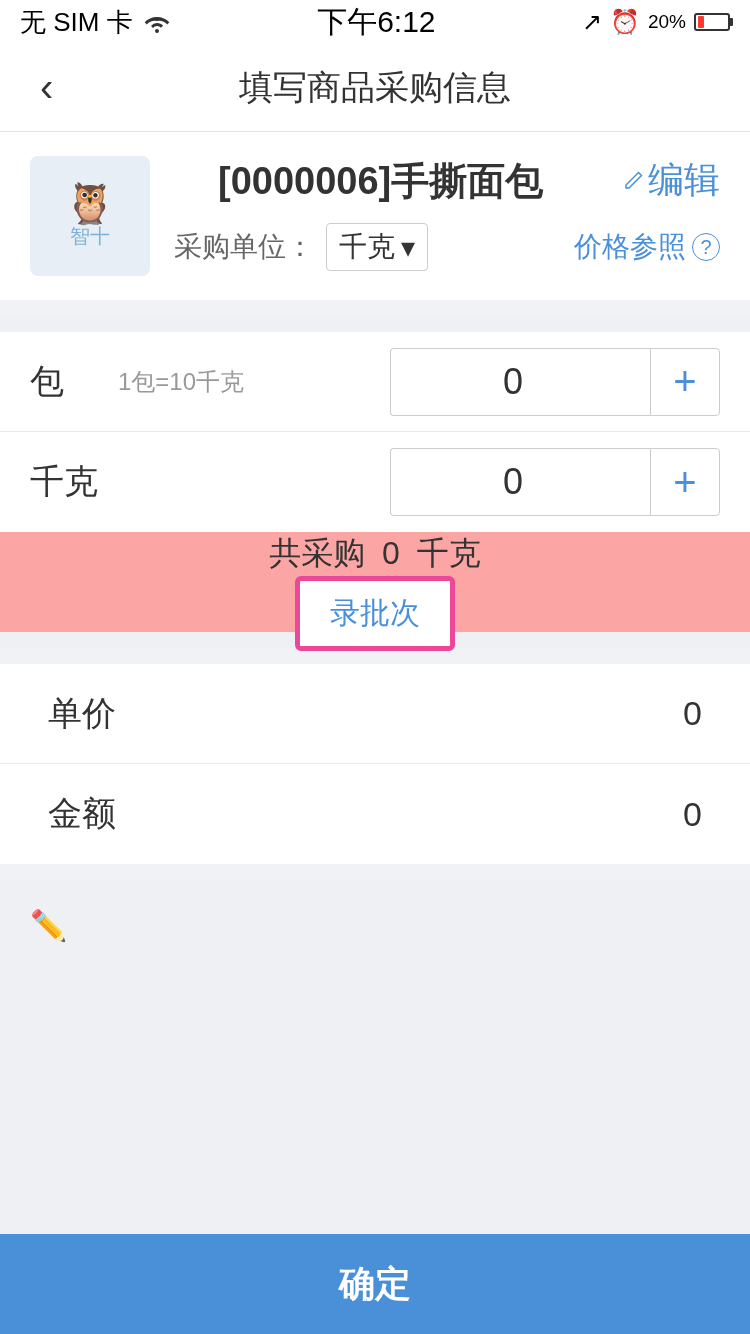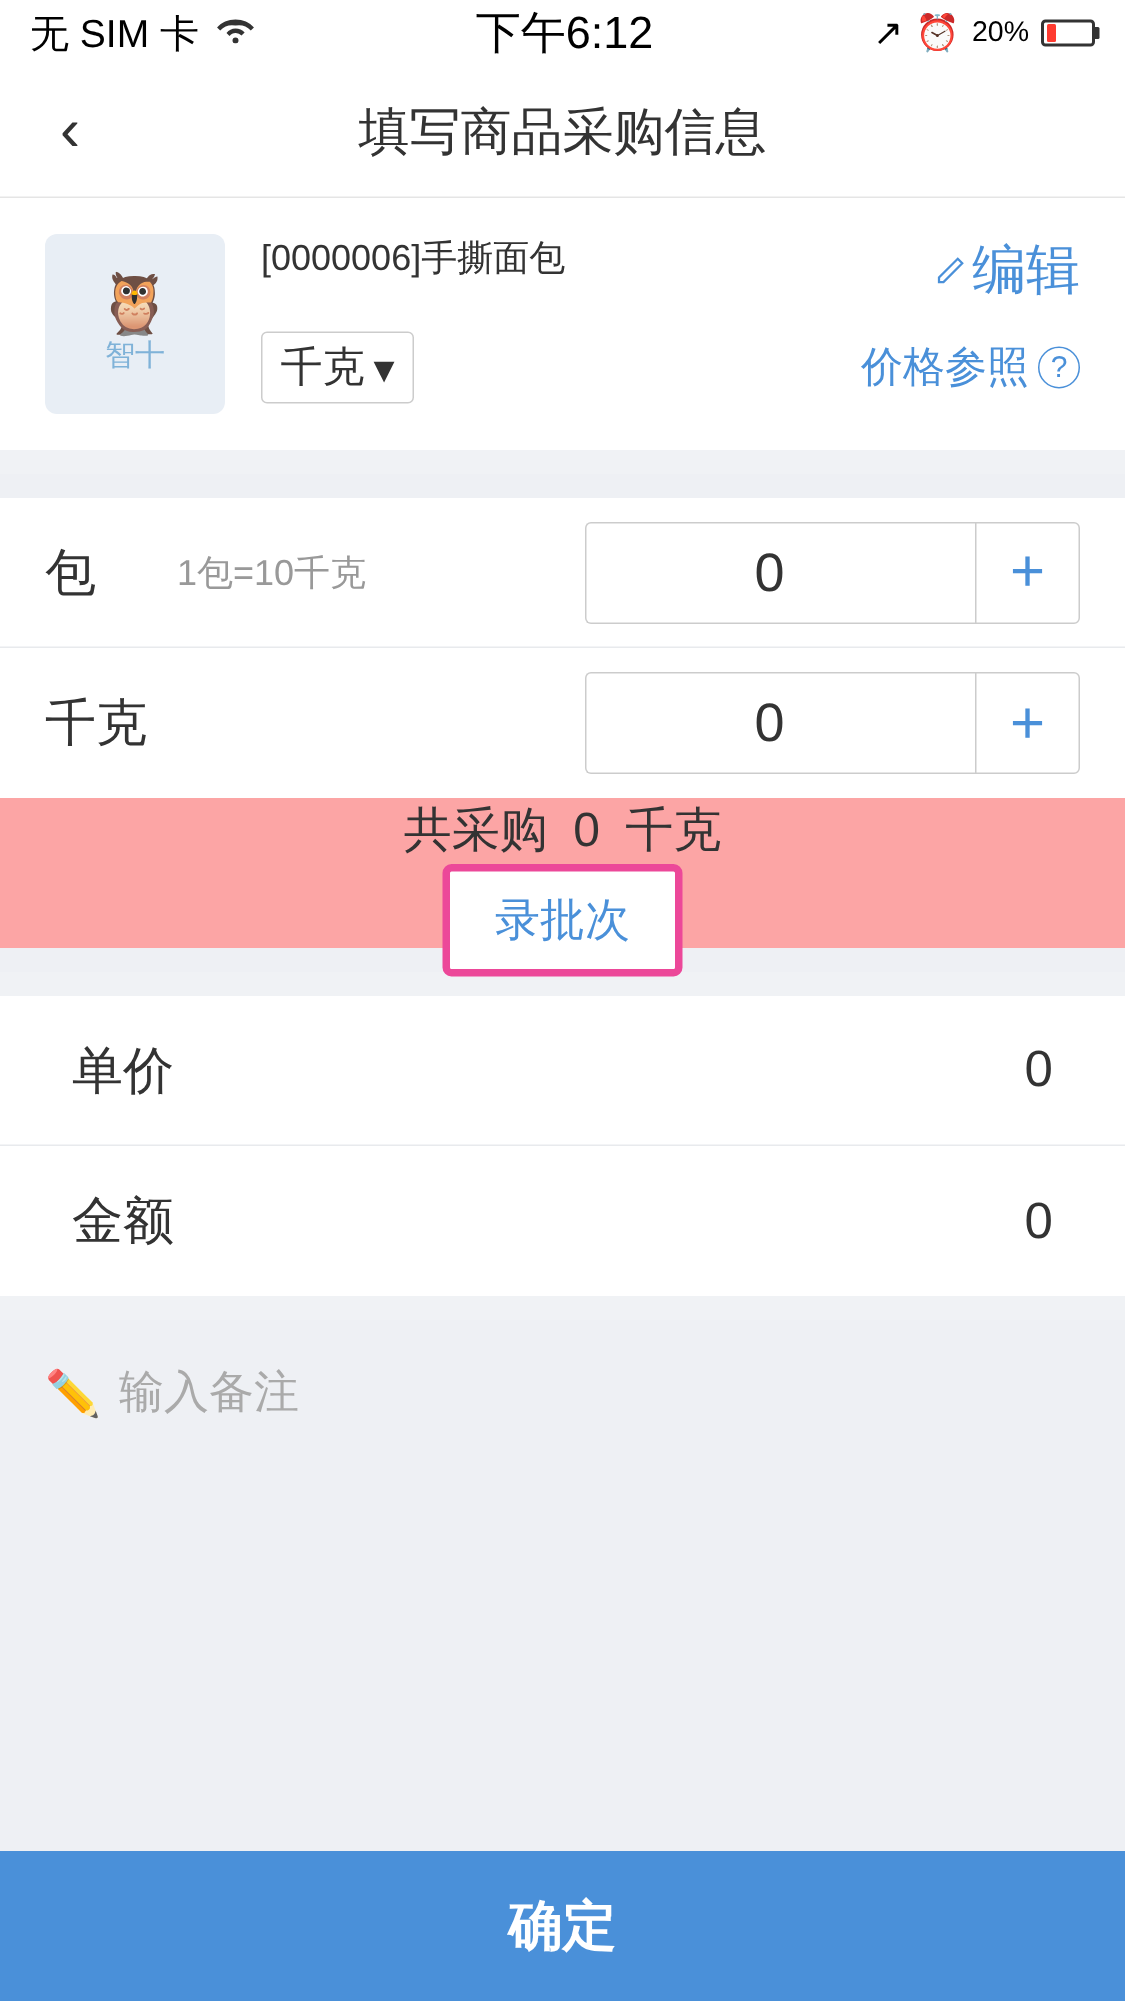--- a/index.html
+++ b/index.html
@@ -17,21 +17,21 @@
     .status-bar {
       height: 44px;
       background: #fff;
       display: flex;
       align-items: center;
       justify-content: space-between;
       padding: 0 20px;
       font-size: 26px;
       color: #000;
     }
-    .status-left { display: flex; align-items: flex-start; gap: 10px; }
+    .status-left { display: flex; align-items: flex-end; gap: 10px; }
     .status-center { font-size: 30px; font-weight: 500; }
     .status-right { display: flex; align-items: center; gap: 8px; font-size: 26px; }
     .battery {
       display: inline-flex; align-items: center;
       border: 2px solid #333; border-radius: 3px; padding: 1px 2px;
       width: 36px; height: 18px; position: relative;
     }
     .battery-fill {
       background: #ff3b30; width: 22%; height: 100%; border-radius: 1px;
     }
@@ -100,23 +100,24 @@
     .product-info {
       flex: 1;
     }
     .product-header {
       display: flex;
       justify-content: space-between;
       align-items: flex-start;
       margin-bottom: 16px;
     }
     .product-name {
-      font-size: 24px;
-      color: #333;
-      font-weight: 400;
+      font-size: 38px;
+      color: #333;
+      font-weight: 700;
+      margin-left: 44px;
     }
     .edit-btn {
       color: #4a90d9;
       font-size: 36px;
       display: flex;
       align-items: center;
       gap: 4px;
       cursor: pointer;
       flex-shrink: 0;
     }
@@ -365,20 +366,21 @@
         <span class="product-name">[0000006]手撕面包</span>
         <span class="edit-btn">
           <svg width="22" height="22" viewBox="0 0 22 22" style="vertical-align:middle;">
             <path d="M16.5 2.5l3 3L7 18H4v-3L16.5 2.5z" fill="none" stroke="#4a90d9" stroke-width="1.5"></path>
           </svg>
           <span>编辑</span>
         </span>
       </div>
       <div class="product-unit-row">
         <div class="unit-left">
+          <span>采购单位：</span>
           <div class="unit-select">
             <span>千克</span>
             <span>▾</span>
           </div>
         </div>
         <div class="price-ref">
           <span>价格参照</span>
           <span class="help-circle">?</span>
         </div>
       </div>
@@ -422,21 +424,20 @@
       <span class="price-value">0</span>
     </div>
     <div class="price-row">
       <span class="price-label">金额</span>
       <span class="price-value">0</span>
     </div>
   </div>
 
   <div class="remark-section">
     <span class="remark-icon">✏️</span>
-    <span class="remark-placeholder">输入备注</span>
   </div>
 
   <div class="content-fill"></div>
 
 </div>
 
 <div class="confirm-bar">
   <span class="confirm-text">确定</span>
 </div>
 

